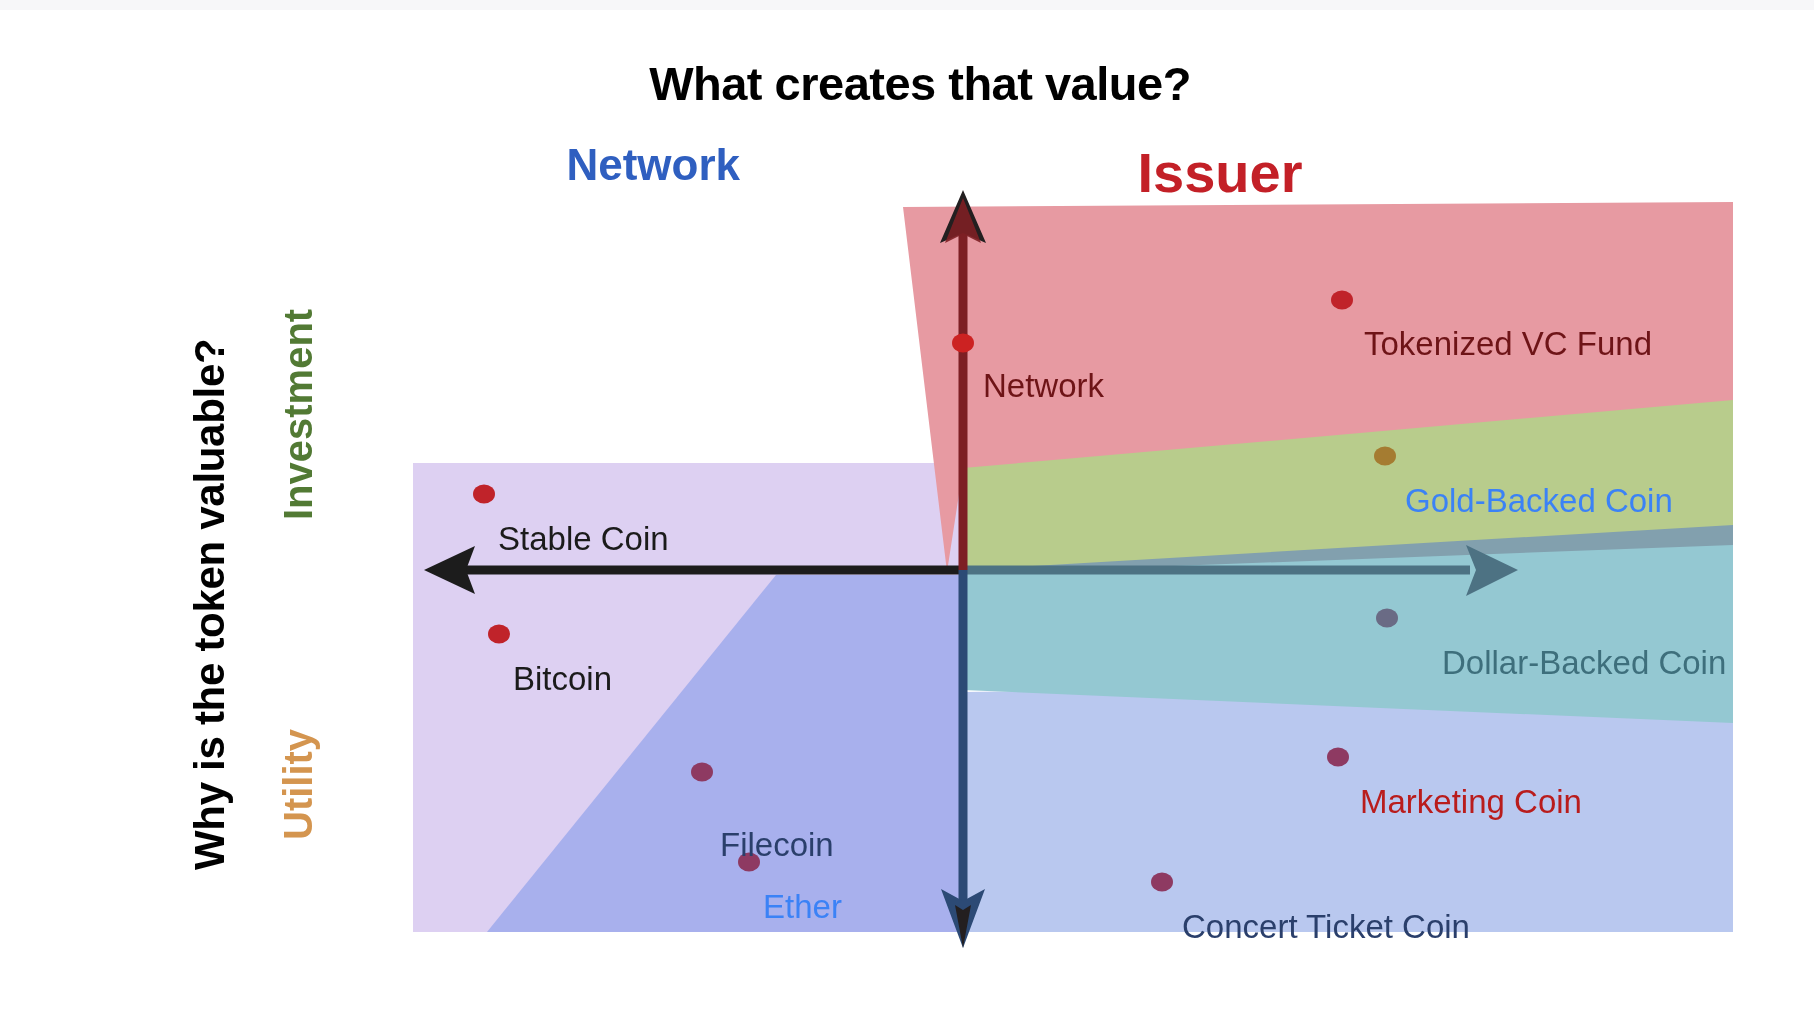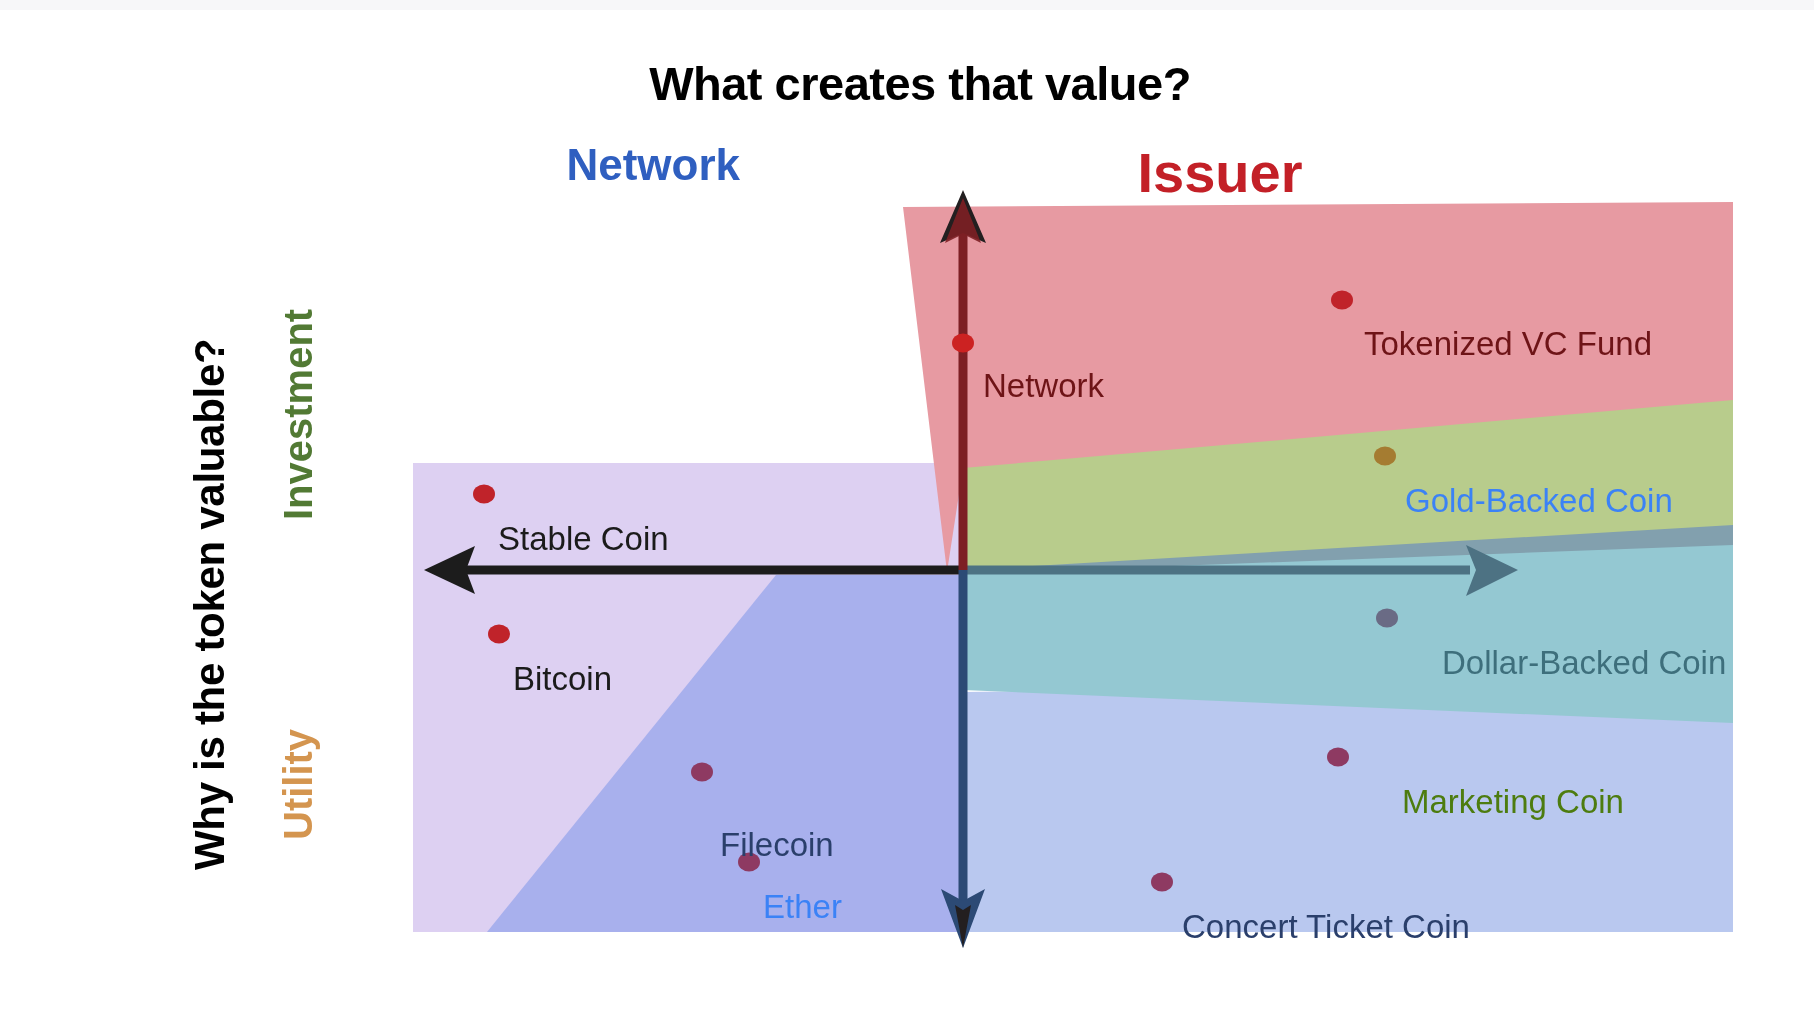--- a/index.html
+++ b/index.html
@@ -181,19 +181,19 @@
   <div class="vlabel vlabel-invest">Investment</div>
   <div class="vlabel vlabel-utility">Utility</div>
 
   <div id="point-labels">
       <div class="pt-label" style="left: 983px; top: 367px; color: rgb(110, 20, 23);">Network</div>
       <div class="pt-label" style="left: 1364px; top: 325px; color: rgb(110, 20, 23);">Tokenized VC Fund</div>
       <div class="pt-label" style="left: 1405px; top: 482px; color: #3b82f6;">Gold-Backed Coin</div>
       <div class="pt-label" style="left: 498px; top: 520px; color: rgb(27, 27, 27);">Stable Coin</div>
       <div class="pt-label" style="left: 1405px; top: 644px; color: rgb(62, 111, 124); margin-left: 37px;">Dollar-Backed Coin</div>
       <div class="pt-label" style="left: 513px; top: 660px; color: rgb(27, 27, 27);">Bitcoin</div>
-      <div class="pt-label" style="left: 1360px; top: 783px; color: #4d7c0f; margin-left: 42px;">Marketing Coin</div>
+      <div class="pt-label" style="left: 1360px; top: 783px; color: #b91c1c;">Marketing Coin</div>
       <div class="pt-label" style="left: 720px; top: 798px; color: rgb(42, 63, 107); margin-top: 28px;">Filecoin</div>
       <div class="pt-label" style="left: 763px; top: 888px; color: #3b82f6;">Ether</div>
       <div class="pt-label" style="left: 1182px; top: 908px; color: rgb(42, 63, 107);">Concert Ticket Coin</div>
     </div>
 
 </div>
 
 </body></html>

